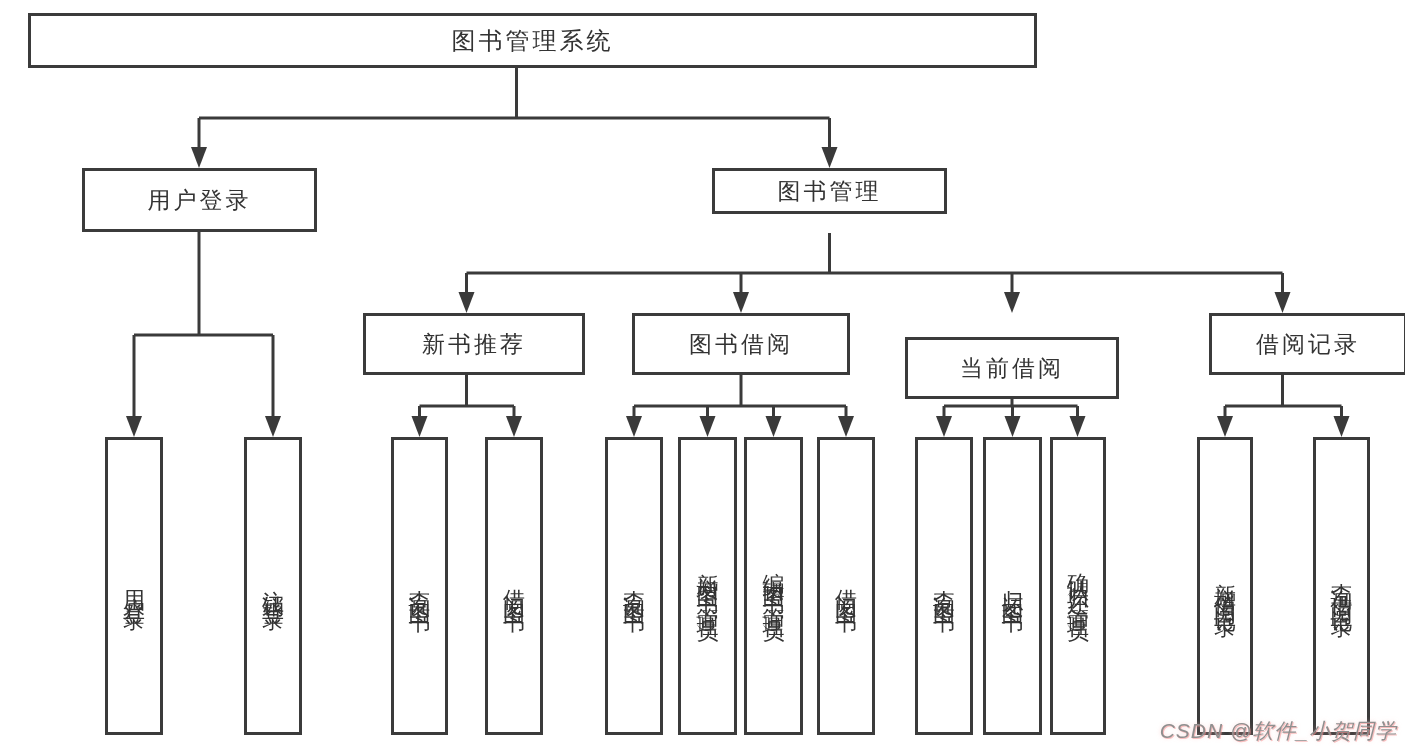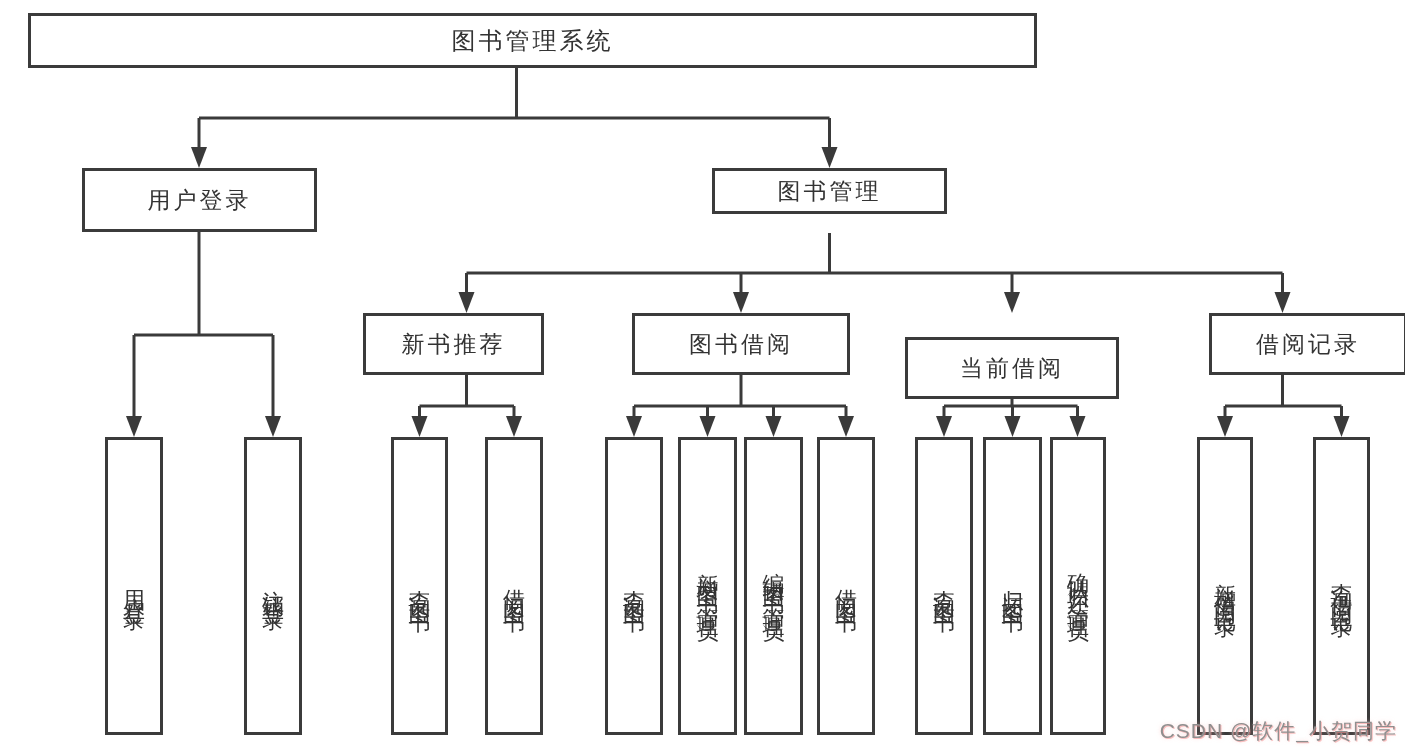--- a/index.html
+++ b/index.html
@@ -52,20 +52,21 @@
   .watermark {
     position: absolute;
     right: 8px;
     bottom: 2px;
     font-size: 21px;
     color: #8f8f8f;
     letter-spacing: 1px;
     text-shadow: 1px 1px 0 rgba(244, 143, 143, 0.55), 0 0 4px rgba(248, 187, 187, 0.6);
     z-index: 5;
     white-space: nowrap;
+    font-style: italic;
   }
 </style>
 </head>
 <body>
 
 <div class="canvas">
 
   <svg class="connectors" id="connectors" viewBox="0 0 1405 747">
       <path d="M 516.5 68 V 118" stroke="#3a3a3a" stroke-width="3" fill="none"></path>
       <path d="M 199 118 H 829.5" stroke="#3a3a3a" stroke-width="3" fill="none"></path>
@@ -125,21 +126,21 @@
     <span>图书管理系统</span>
   </div>
 
   <div class="node h-node" style="left:82px; top:168px; width:235px; height:64px;">
     <span>用户登录</span>
   </div>
   <div class="node h-node" style="left:712px; top:168px; width:235px; height:46px;">
     <span>图书管理</span>
   </div>
 
-  <div class="node h-node" style="left:363px; top:313px; width:181px; height:62px;justify-content:center;">
+  <div class="node h-node" style="left:363px; top:313px; width:222px; height:62px;justify-content:center;">
     <span>新书推荐</span>
   </div>
   <div class="node h-node" style="left:632px; top:313px; width:218px; height:62px;font-family:Liberation Serif, serif;">
     <span>图书借阅</span>
   </div>
   <div class="node h-node" style="left:905px; top:313px; width:214px; height:62px;margin-top:24px;">
     <span>当前借阅</span>
   </div>
   <div class="node h-node" style="left:1175px; top:313px; width:198px; height:62px;margin-left:34px;">
     <span>借阅记录</span>

